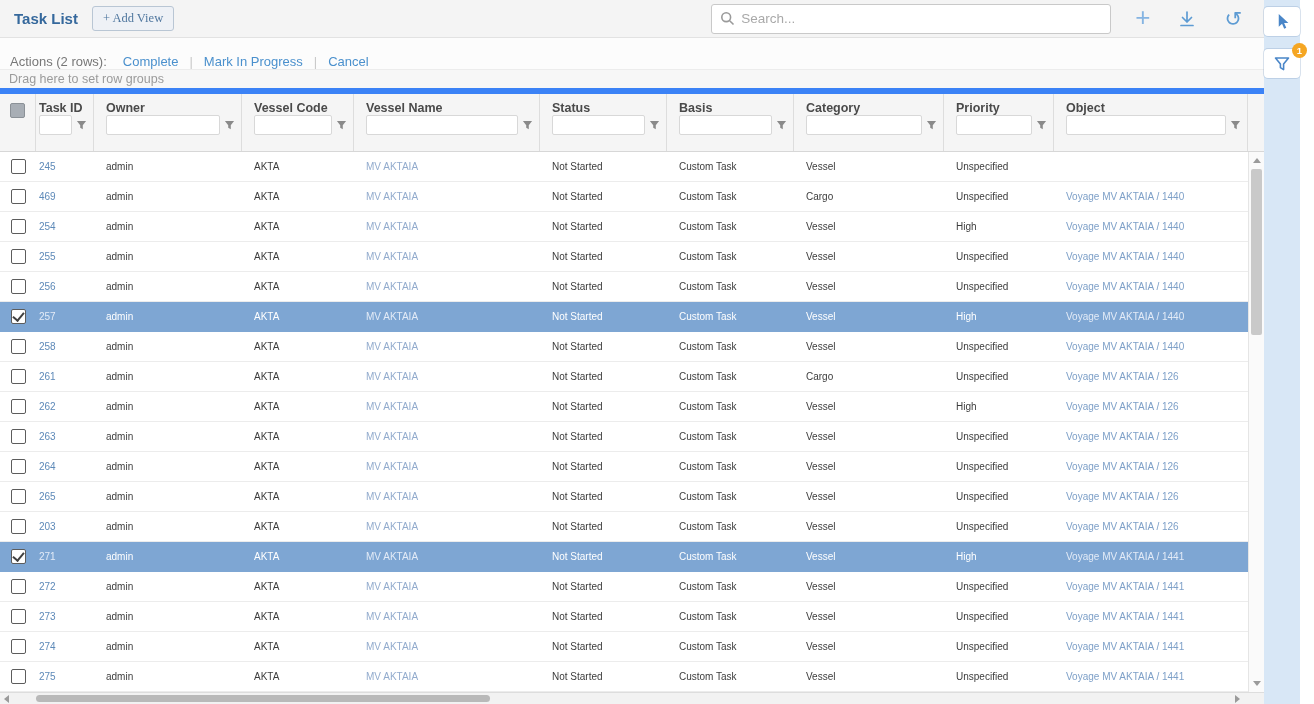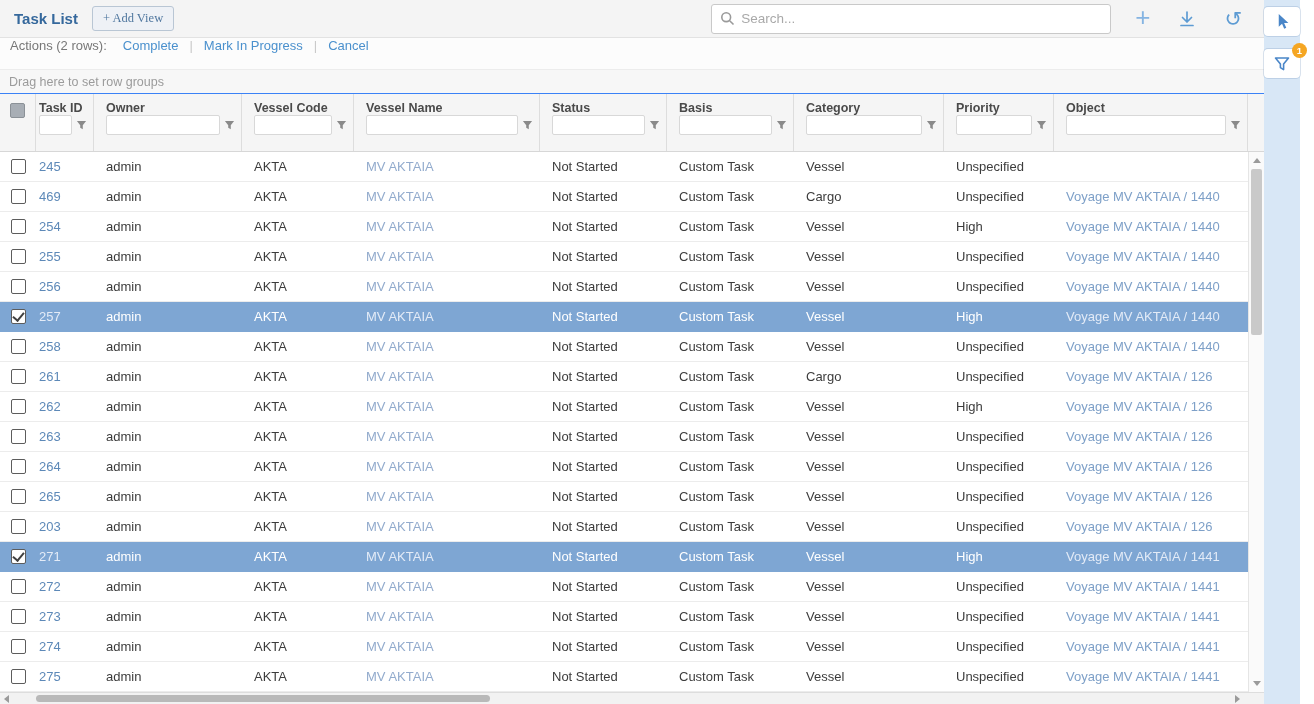--- a/index.html
+++ b/index.html
@@ -15,46 +15,46 @@
   .add-view{margin-left:14px;font-size:12.5px;color:#50779f;background:#eef1f6;border:1px solid #b9c6d4;border-radius:3px;padding:4px 10px;cursor:pointer;font-family:Liberation Serif, serif}
   .search{margin-left:auto;width:400px;height:30px;background:#fff;border:1px solid #c9c9c9;border-radius:3px;display:flex;align-items:center;padding:0 8px;gap:6px}
   .search input{border:none;outline:none;flex:1;font-size:13.5px;color:#a16207;background:transparent;font-family:inherit}
   .search input::placeholder{color:#a9a9a9}
   .tb-icons{display:flex;align-items:center;gap:27px;margin-left:24px;margin-right:8px}
   .tb-icon{cursor:pointer;line-height:1;display:flex;align-items:center;justify-content:center}
   .plus{font-size:26px;color:#85b4e2;font-weight:normal;margin-top:-3px}
   .undo{font-size:21px;color:#5d9bd3}
 
   
-  .actions-bar{flex:0 0 32px;height:32px;display:flex;align-items:flex-start;padding:0 10px;background:#fcfcfc;border-bottom:1px solid #ececec}
+  .actions-bar{flex:0 0 32px;height:32px;display:flex;align-items:flex-end;padding:0 10px;background:#fcfcfc;border-bottom:1px solid #ececec}
   .actions-label{color:#777;margin-right:16px;font-size:13px}
   .actions-links{display:flex;align-items:center;gap:11px}
   .action-link{color:#4a90cd;cursor:pointer;font-size:13px}
   .sep{color:#c9c9c9}
 
   
-  .group-bar{flex:0 0 24px;height:24px;display:flex;align-items:center;padding:0 9px;background:#f7f7f7;border-bottom:1px solid #3b82f6;color:#9b9b9b;font-size:12.5px}
+  .group-bar{flex:0 0 24px;height:24px;display:flex;align-items:center;padding:0 9px;background:#f7f7f7;border-bottom:6px solid #3b82f6;color:#9b9b9b;font-size:12.5px}
 
   
   .grid-row{display:grid;grid-template-columns:36px 58px 148px 112px 186px 127px 127px 150px 110px 194px}
 
   
   .header-row{flex:0 0 58px;height:58px;background:#f5f5f5;border-bottom:1px solid #d7d7d7;padding-right:16px}
   .hcell{border-right:1px solid #ddd;padding:7px 0 7px 12px;display:flex;flex-direction:column;overflow:hidden}
   .header-row .hcell:nth-child(2){padding-left:3px}
   .header-row .checkcell{padding:9px 0 0 0;display:flex;flex-direction:column;align-items:center;justify-content:flex-start}
   .col-label{font-size:12.5px;font-weight:bold;color:#4a4a4a;white-space:nowrap}
   .filter-row{display:flex;align-items:center;gap:4px;padding-right:6px}
   .filter-input{flex:1;min-width:0;height:20px;border:1px solid #d8d8d8;border-radius:2px;background:#fff;padding:0 4px;font-size:12px;outline:none;font-family:inherit}
   .funnel{display:flex;align-items:center;cursor:pointer;flex:0 0 auto}
 
   
   .body-wrap{flex:0 0 540px;height:540px;display:flex}
   .table-body{width:1248px}
-  .row{height:30px;border-bottom:1px solid #ececec;background:#fff;font-size:13px;align-items:center;cursor:default}
+  .row{height:30px;border-bottom:1px solid #ececec;background:#fff;font-size:10px;align-items:center;cursor:default}
   .cell{padding-left:12px;white-space:nowrap;overflow:hidden;display:flex;align-items:center;height:100%}
   .row .cell:nth-child(2){padding-left:3px}
   .checkcell.cell{justify-content:center;padding-left:0}
   .link{color:var(--link,#5d89b8);cursor:pointer}
   .link.vessel{color:var(--link-light,#92abcd)}
   .link.object{color:#7ea0c8}
   .row.selected{background:var(--selected-row,#7ea6d3);color:#fff;border-bottom-color:#7ea6d3}
   .row.selected .link{color:#e3ebf7}
 
   

